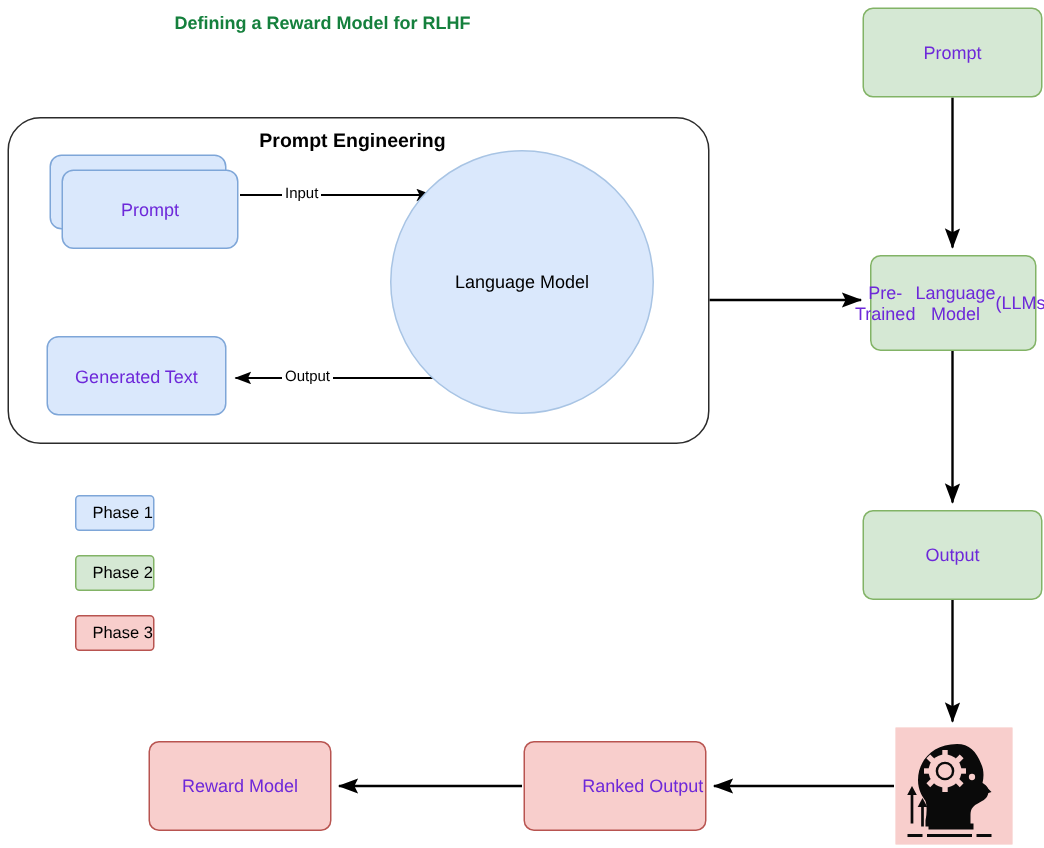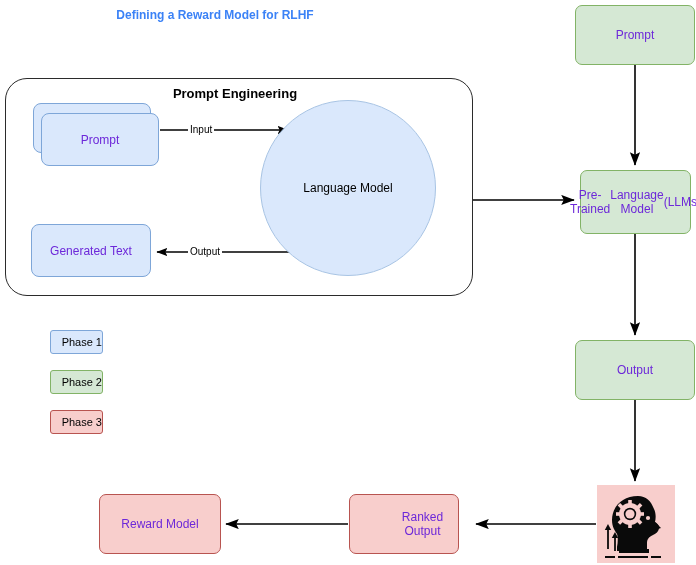--- a/index.html
+++ b/index.html
@@ -52,21 +52,21 @@
     border: 1px solid #b85450;
   }
   #diagram-title {
     position: absolute;
     left: 0;
     top: 8px;
     width: 430px;
     text-align: center;
     font-size: 12px;
     font-weight: bold;
-    color: #3b82f6;
+    color: #15803d;
   }
   #prompt-engineering-container {
     position: absolute;
     left: 5px;
     top: 78px;
     width: 468px;
     height: 218px;
     border: 1.6px solid #2b2b2b;
     border-radius: 22px;
     background: transparent;
@@ -172,21 +172,21 @@
   }
   #node-reward-model {
     left: 99px;
     top: 494px;
     width: 122px;
     height: 60px;
   }
   #node-ranked-output {
     left: 349px;
     top: 494px;
-    width: 110px;
+    width: 122px;
     height: 60px;
     padding-left: 37px;
   }
   #human-feedback-icon {
     position: absolute;
     left: 597px;
     top: 485px;
     width: 78px;
     height: 78px;
     background: #f8cecc;

